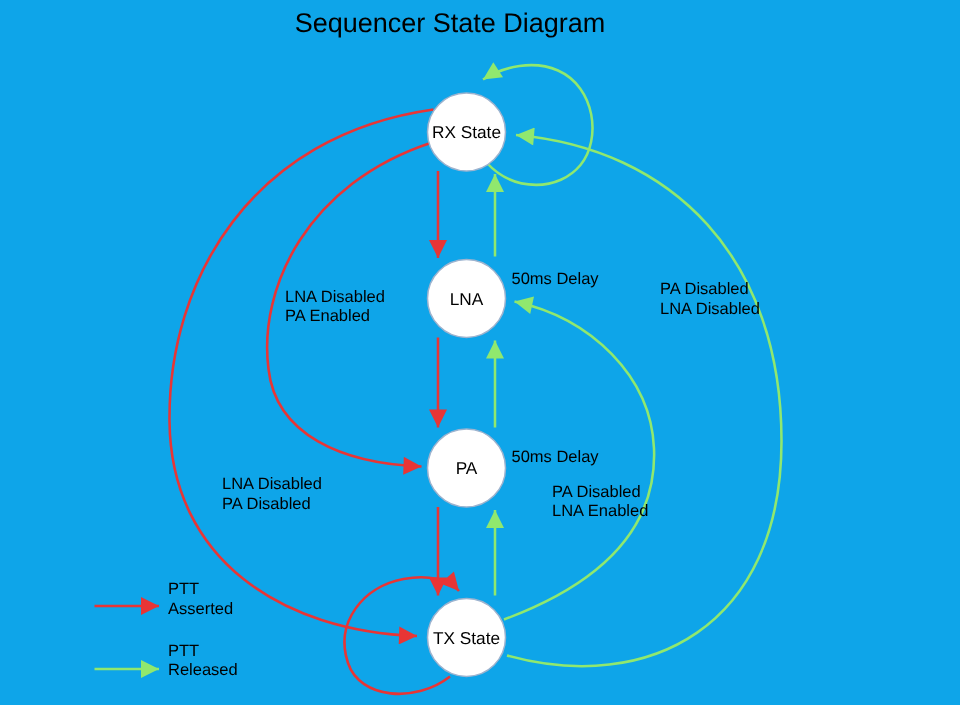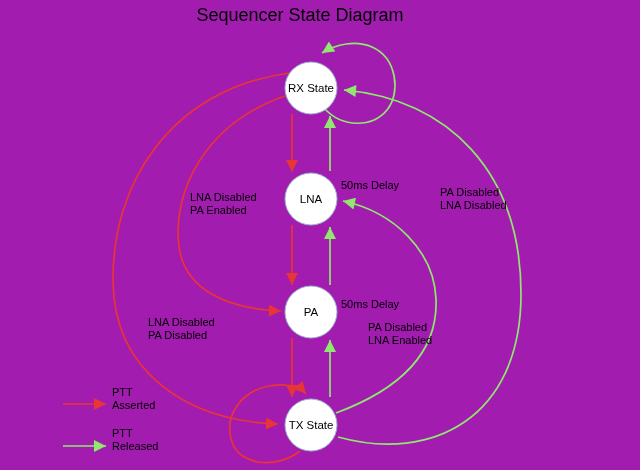--- a/index.html
+++ b/index.html
@@ -1,16 +1,16 @@
 <!DOCTYPE html>
 <html><head>
 <meta charset="utf-8">
 <style>
   html,body { margin:0; padding:0; background:#ffffff; }
-  .page { width:640px; height:470px; background:#a21caf; position:relative; overflow:hidden; }
+  .page { width:640px; height:470px; background:#0ea5e9; position:relative; overflow:hidden; }
   svg { display:block; }
   text { font-family:"Liberation Sans","DejaVu Sans",sans-serif; fill:#000000; }
   .title-text { font-size:18px; text-anchor:middle; }
   .node-circle { fill:#ffffff; stroke:#9db3cf; stroke-width:1; }
   .node-label { font-size:11.5px; text-anchor:middle; }
   .edge-label { font-size:11px; }
   .edge-red { stroke:#e83535; stroke-width:1.7; fill:none; }
   .edge-green { stroke:#90e86e; stroke-width:1.7; fill:none; }
   .head-red { fill:#e83535; }
   .head-green { fill:#90e86e; }

